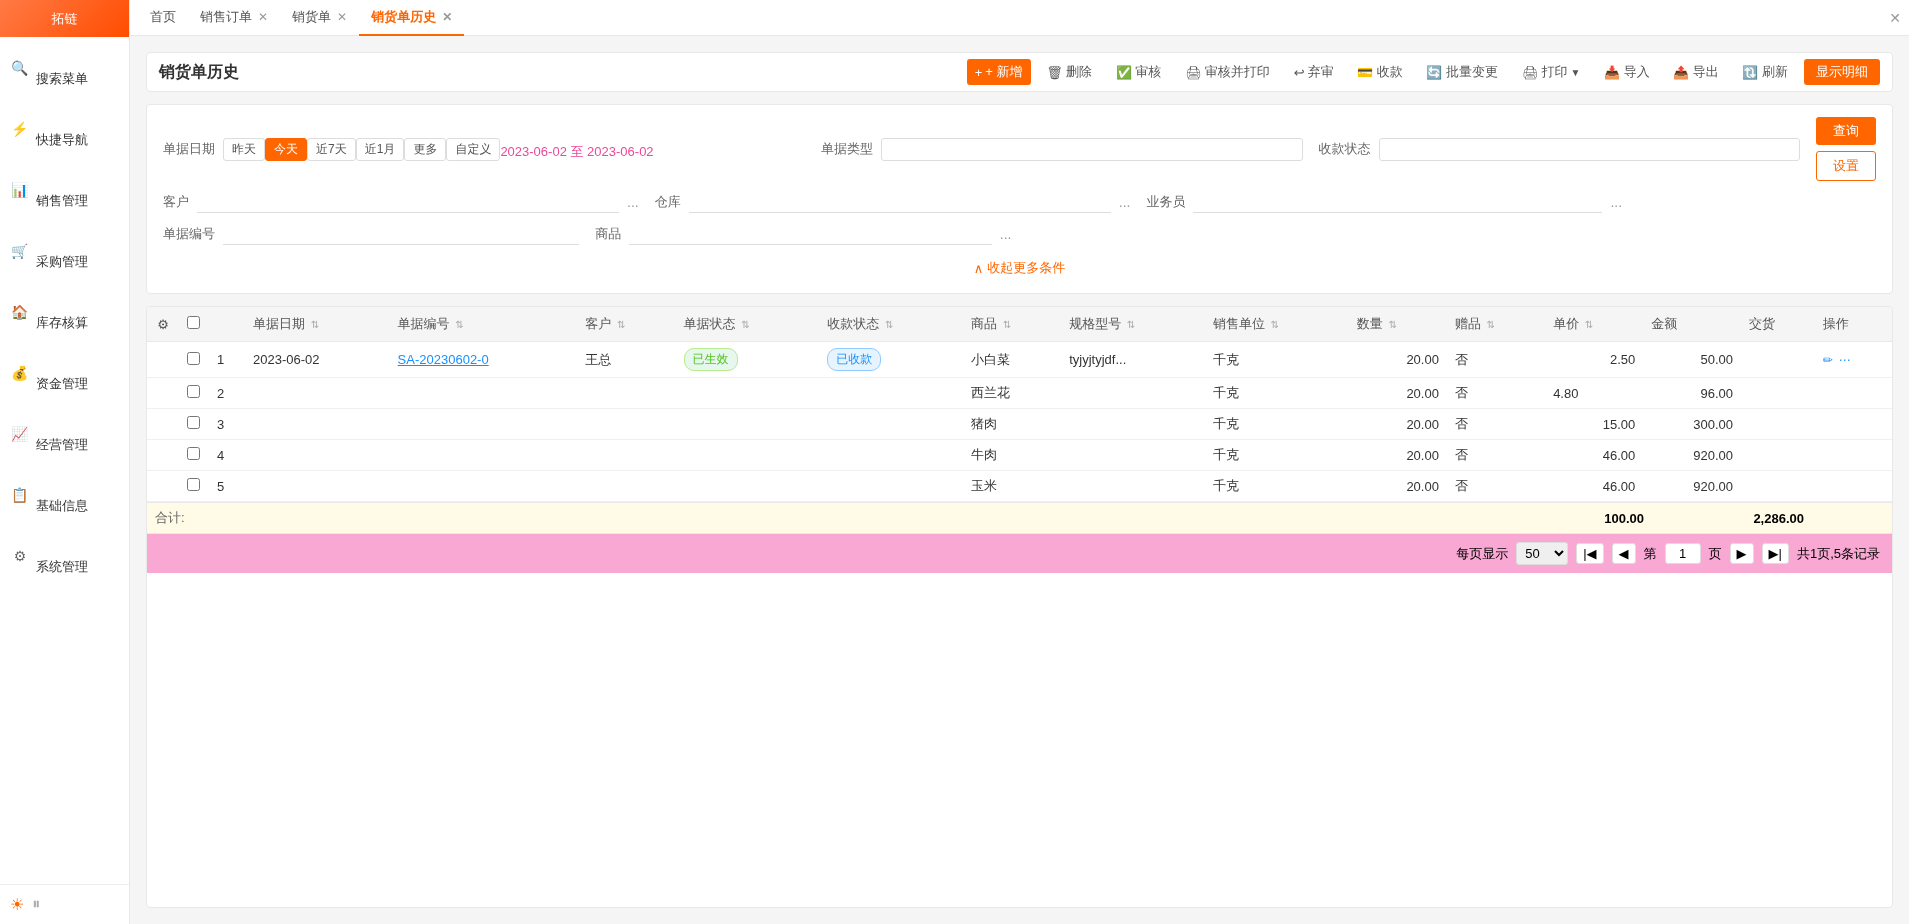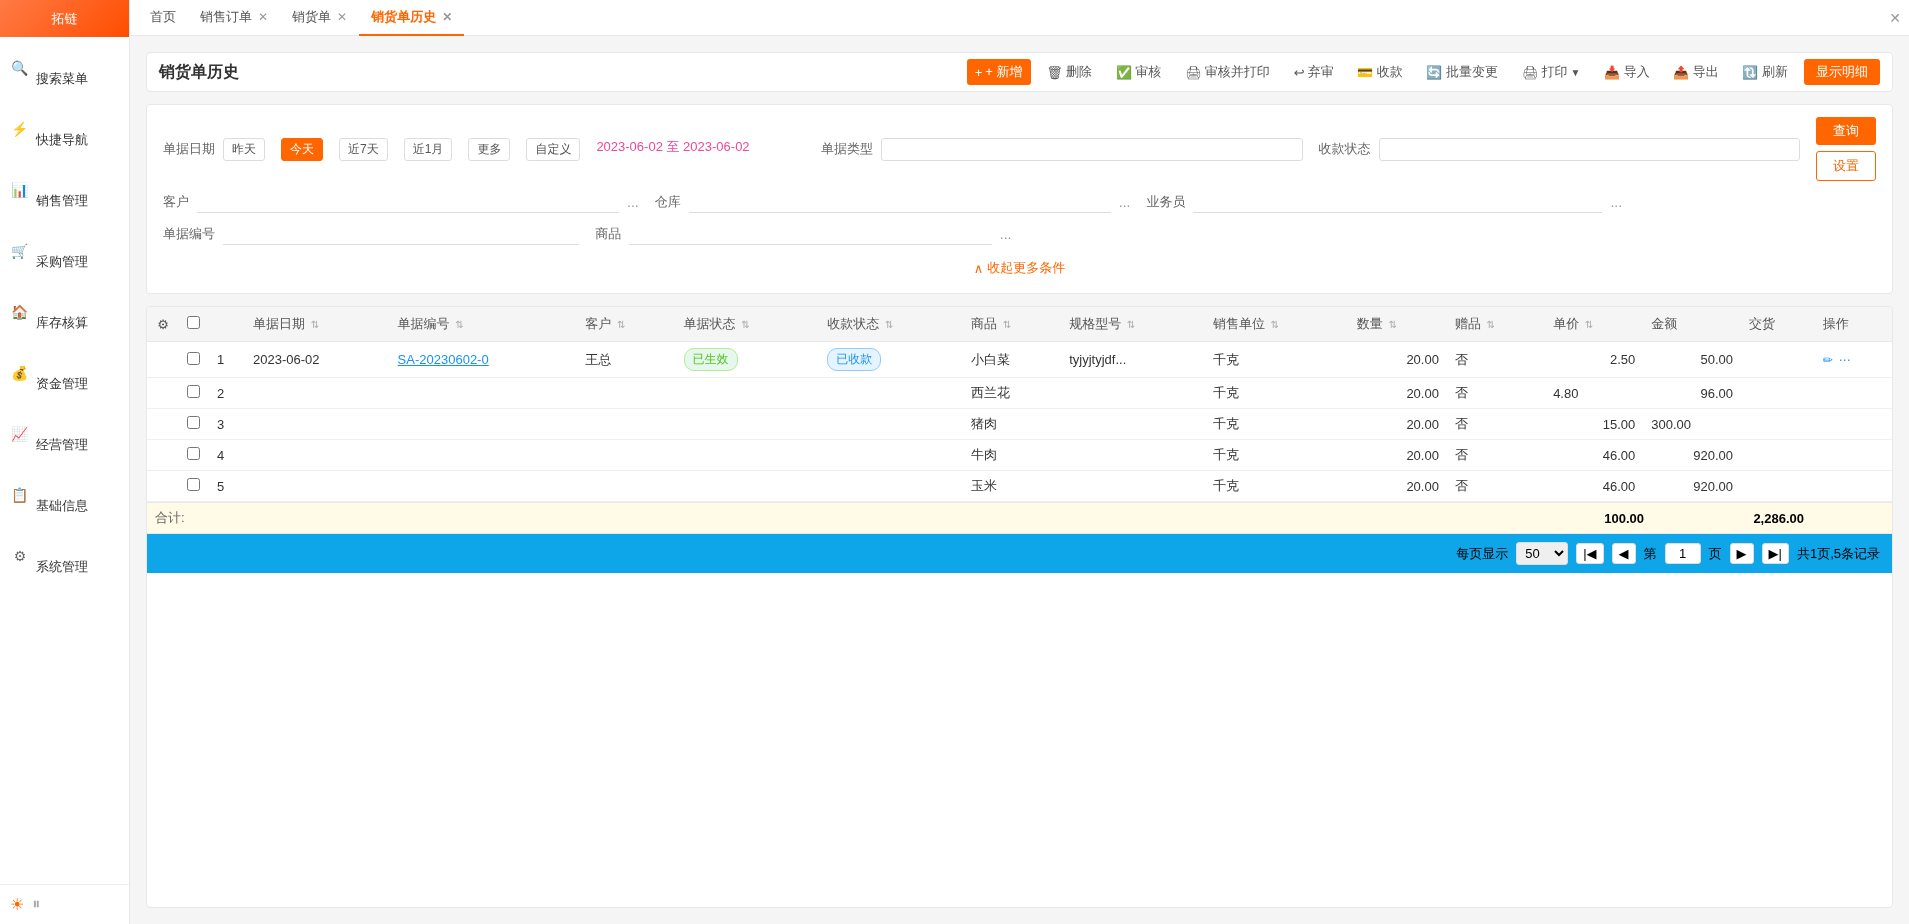--- a/index.html
+++ b/index.html
@@ -137,21 +137,21 @@
       border: none; border-bottom: 1px solid #ddd;
       padding: 3px 4px; font-size: 13px; outline: none;
       flex: 1; min-width: 80px; background: transparent;
     }
     .filter-select {
       border: 1px solid #ddd; border-radius: 3px;
       padding: 3px 20px 3px 6px; font-size: 13px; outline: none;
       background: #fff; flex: 1; appearance: none; cursor: pointer;
       min-width: 100px;
     }
-    .filter-date-group { display: flex; gap: 16px; align-items: flex-start; flex-wrap: wrap; }
+    .filter-date-group { display: flex; gap: 0; align-items: flex-end; flex-wrap: wrap; }
     .date-btn {
       padding: 2px 8px; border-radius: 3px; cursor: pointer; font-size: 12px;
       border: 1px solid #ddd; background: #fff; color: #555;
     }
     .date-btn.active { background: #ff6600; color: #fff; border-color: #ff6600; }
     .date-range { font-size: 13px; color: #ec4899; }
     .ellipsis-btn { color: #999; cursor: pointer; font-size: 14px; }
     .collapse-btn {
       color: #ff6600; cursor: pointer; font-size: 12px;
       display: flex; align-items: center; gap: 4px;
@@ -215,21 +215,21 @@
       background: #fffbe6;
       border-top: 1px solid #e8e8e8;
       padding: 6px 8px;
       font-size: 13px;
     }
     .summary-label { color: #666; width: 100px; }
 
     
     .pagination-bar {
       display: flex; align-items: center; justify-content: flex-end;
-      padding: 8px 12px; background: #0ea5e9; border-top: 1px solid #e8e8e8;
+      padding: 8px 12px; background: #f9a8d4; border-top: 1px solid #e8e8e8;
       gap: 8px; font-size: 13px;
     }
     .page-size-select {
       border: 1px solid #ddd; border-radius: 3px; padding: 2px 4px; font-size: 13px;
     }
     .page-btn {
       padding: 2px 6px; border: 1px solid #ddd; border-radius: 3px;
       cursor: pointer; background: #fff; font-size: 13px;
     }
     .page-btn:disabled { color: #ccc; cursor: default; }
@@ -556,21 +556,21 @@
       <td></td>
       <td></td>
       <td></td>
       <td></td>
       <td>猪肉</td>
       <td></td>
       <td>千克</td>
       <td style="text-align:right;">20.00</td>
       <td>否</td>
       <td style="text-align:right;">15.00</td>
-      <td style="margin-top:19px;">300.00</td>
+      <td style="text-align:right;margin-top:19px;">300.00</td>
       <td></td>
       <td></td>
     </tr>
             <tr>
       <td></td>
       <td><input type="checkbox" style=""></td>
       <td>4</td>
       <td></td>
       <td></td>
       <td></td>

